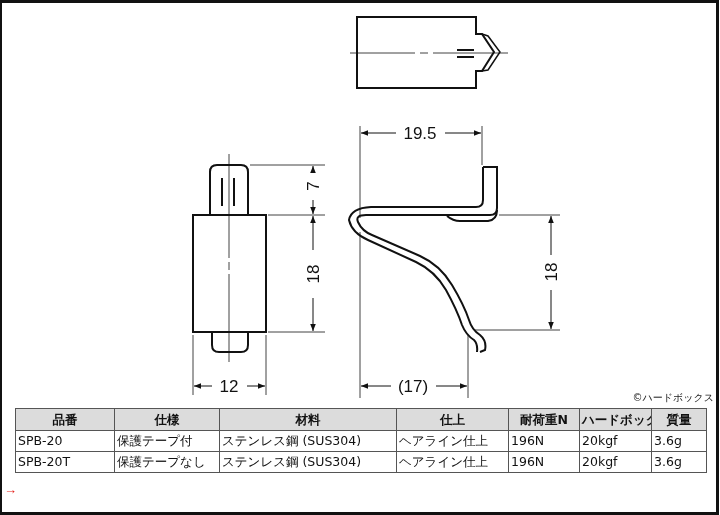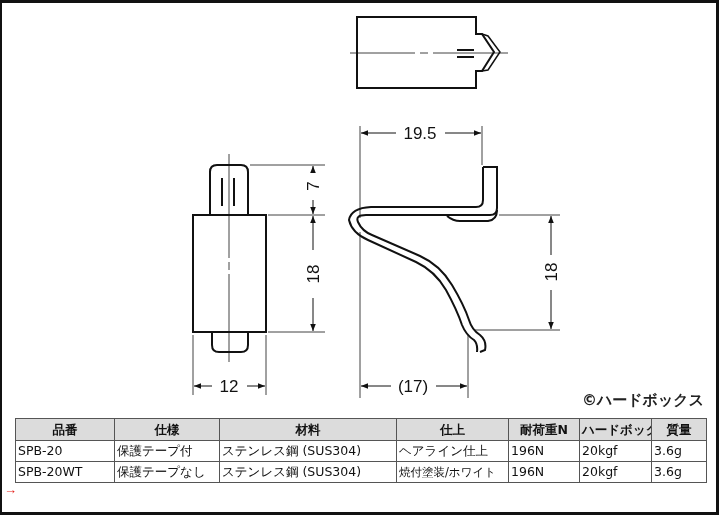--- a/index.html
+++ b/index.html
@@ -2,23 +2,23 @@
 <html><head>
   <meta charset="utf-8">
   <style>
     html, body { margin: 0; padding: 0; background: #ffffff; }
     body { width: 720px; height: 515px; position: relative; overflow: hidden;
            font-family: "Liberation Sans", "DejaVu Sans", sans-serif; }
     .frame { position: absolute; left: 0; top: 0; width: 714px; height: 509px;
              border: 3px solid #111; border-left-width: 2px; border-right-width: 3px; background: #fff; }
     svg.drawing { position: absolute; left: 0; top: 0; }
     .dim-text { font-family: "Liberation Sans", "DejaVu Sans", sans-serif; font-size: 17px; fill: #111; }
-    .copyright { position: absolute; right: 16px; top: 391px; font-size: 15px; color: #222;
-                 font-family: "DejaVu Sans", "Liberation Sans", sans-serif; font-weight: bold; }
-    table.spec { position: absolute; left: 15px; top: 418px; width: 691px;
+    .copyright { position: absolute; right: 6px; top: 391px; font-size: 10px; color: #222;
+                 font-family: "DejaVu Sans", "Liberation Sans", sans-serif; }
+    table.spec { position: absolute; left: 15px; top: 408px; width: 691px;
                  border-collapse: collapse; table-layout: fixed; font-size: 12.5px; color: #111;
                  font-family: "DejaVu Sans", "Liberation Sans", sans-serif; }
     table.spec th, table.spec td { border: 1px solid #555; height: 20px; padding: 0 2px;
                  white-space: nowrap; overflow: hidden; line-height: 20px; }
     table.spec th { background: #dcdcdc; font-weight: bold; text-align: center; height: 21px; }
     table.spec td { text-align: left; }
     table.spec td.left { text-align: left; margin-top: 8px; }
     .arrow-marker { position: absolute; left: 4px; top: 482px; color: #e3201b; font-size: 13px; line-height: 16px; }
   </style>
 </head>
@@ -130,24 +130,24 @@
     <tr>
       <td class="left">SPB-20</td>
       <td>保護テープ付</td>
       <td class="left">ステンレス鋼 (SUS304)</td>
       <td>ヘアライン仕上</td>
       <td>196N</td>
       <td>20kgf</td>
       <td>3.6g</td>
     </tr>
     <tr>
-      <td class="left">SPB-20WT</td>
+      <td class="left">SPB-20T</td>
       <td>保護テープなし</td>
       <td class="left">ステンレス鋼 (SUS304)</td>
-      <td style="font-size:11.5px">焼付塗装/ホワイト</td>
+      <td>ヘアライン仕上</td>
       <td>196N</td>
       <td>20kgf</td>
       <td>3.6g</td>
     </tr>
   </tbody>
 </table>
 
 <div class="arrow-marker">→</div>
 
 </body></html>

